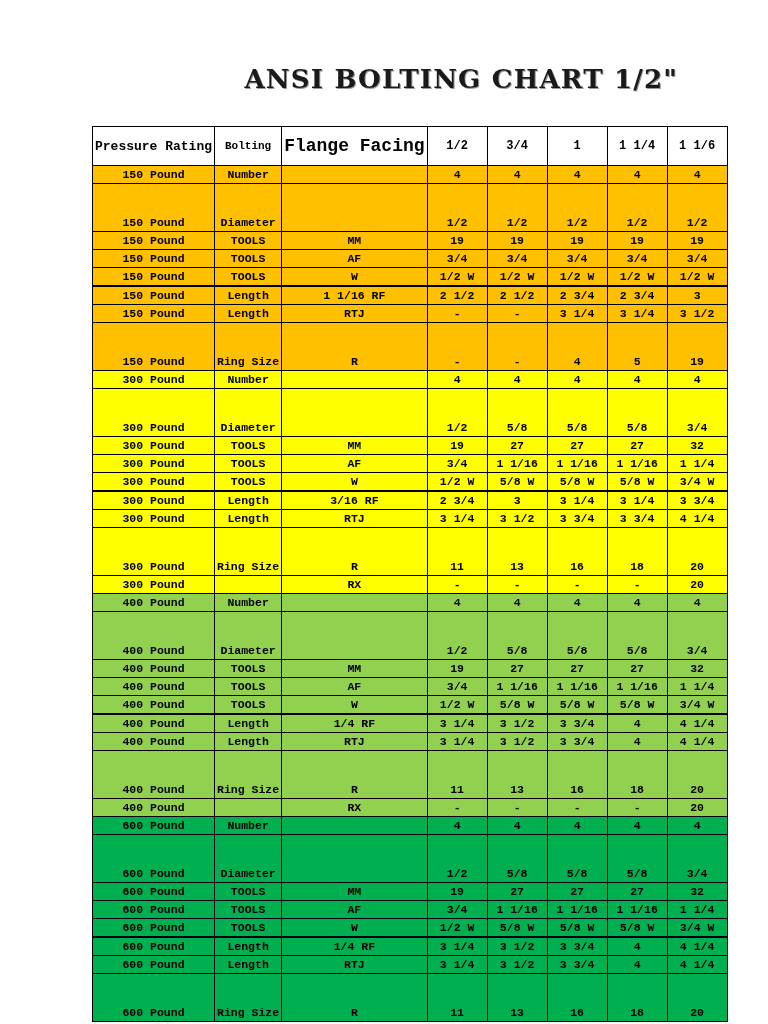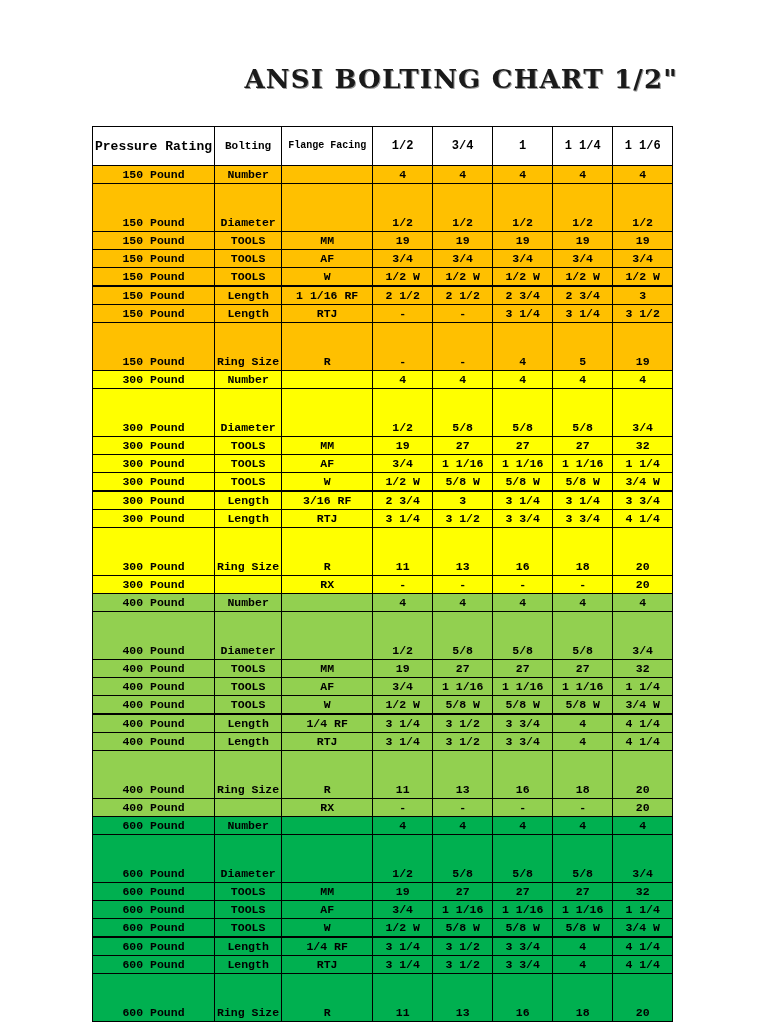--- a/index.html
+++ b/index.html
@@ -68,21 +68,21 @@
   col.c-sz{width:60px;}
 
   
   thead th{
     background:#ffffff;
     height:38px;
     border:2px solid #000;
   }
   th.h-pr{text-align:left;vertical-align:top;padding:1px 2px 0 4px;font-size:13px;}
   th.h-bo{text-align:left;vertical-align:middle;padding:0 2px 0 4px;font-size:11px;}
-  th.h-ff{text-align:left;vertical-align:top;padding:1px 2px 0 4px;font-size:10px;border-radius:14px;}
+  th.h-ff{text-align:left;vertical-align:top;padding:1px 2px 0 4px;font-size:18px;border-radius:14px;}
   th.h-sz{
     vertical-align:bottom;
     padding-bottom:3px;
     font-size:12px;
     border:1px solid #000;
     border-top:2px solid #808080;
   }
   th.h-sz.first{border-left:1px solid #000;}
 
   

